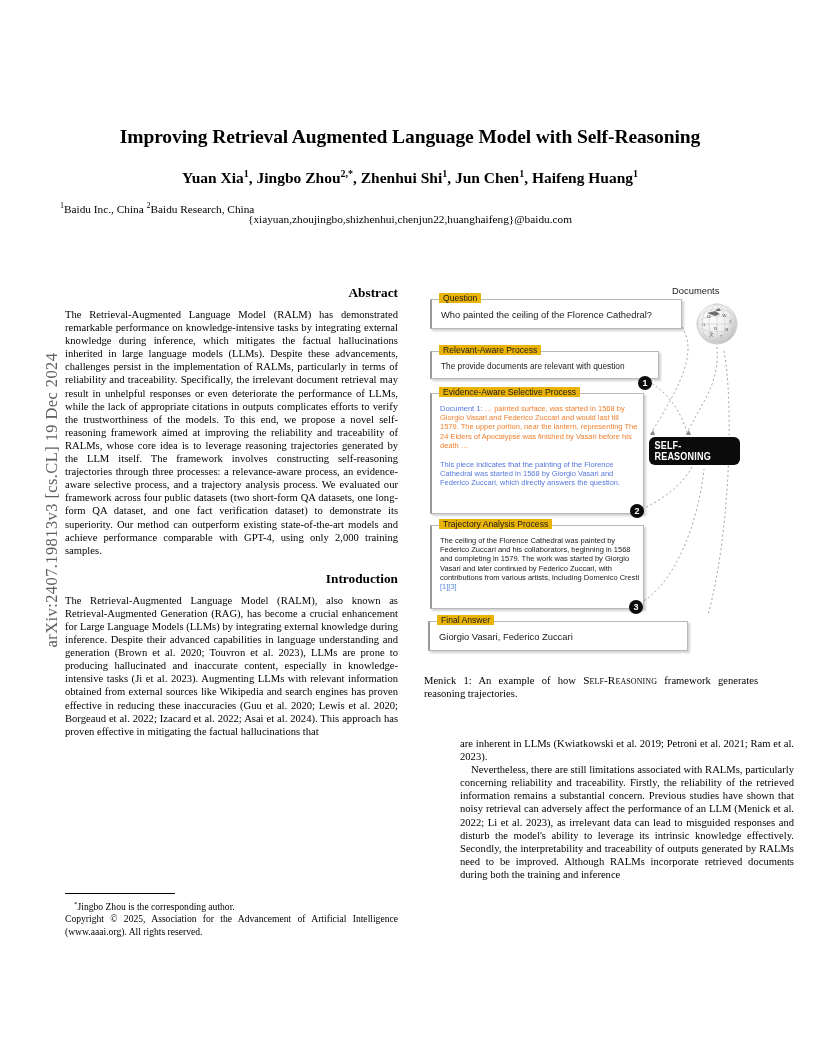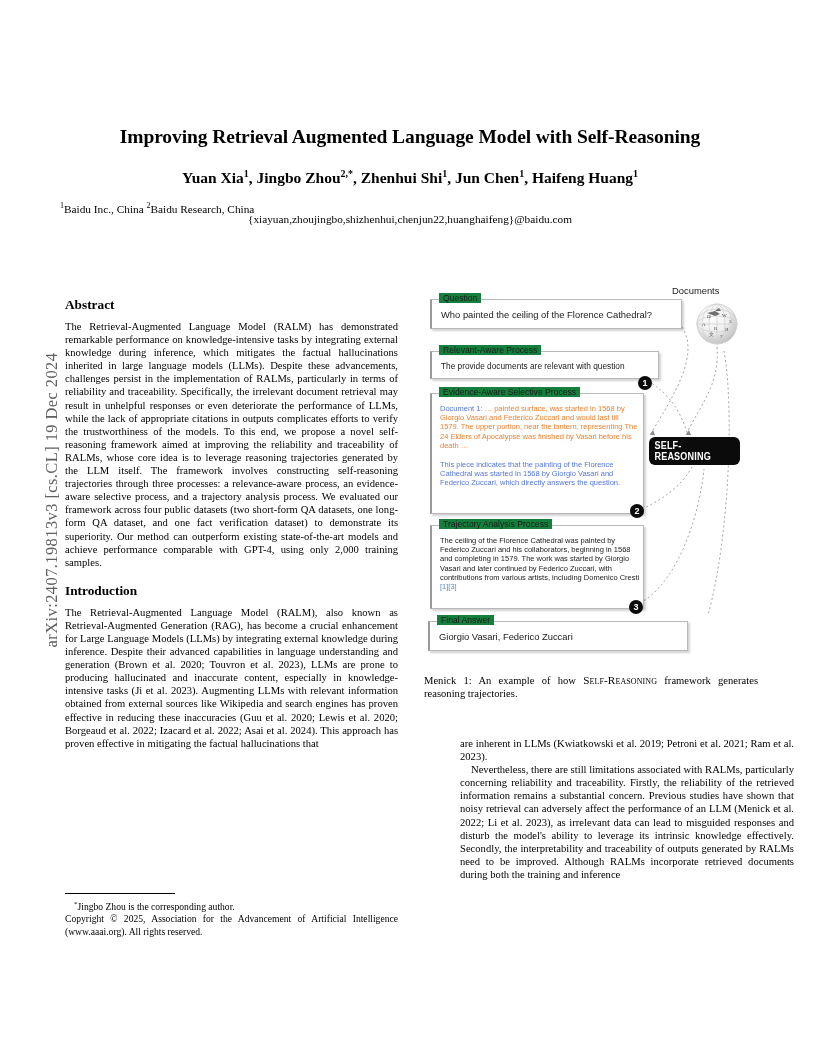--- a/index.html
+++ b/index.html
@@ -74,24 +74,24 @@
   }
 
   
   .col-left {
     position: absolute;
     left: 65px;
     top: 285px;
     width: 333px;
   }
   .sec-head {
-    text-align: left;
+    text-align: right;
     font-size: 13.3px;
     font-weight: bold;
-    margin: 12px 0 7px 0;
+    margin: 0 0 7px 0;
   }
   .sec-head.intro { margin-top: 14px; }
   p.body {
     margin: 0;
     font-size: 10.6px;
     line-height: 13.1px;
     text-align: justify;
     text-justify: inter-word;
     hyphens: manual;
   }
@@ -133,21 +133,21 @@
     border: 1px solid #b8b8b8;
     border-left: 2px solid #9a9a9a;
     background: #ffffff;
     box-shadow: 1.5px 1.5px 2px rgba(0,0,0,0.18);
     font-family: "Liberation Sans", sans-serif;
   }
   .fbox-label {
     position: absolute;
     top: -7px;
     left: 7px;
-    background: #15803d;
+    background: #eab308;
     padding: 0 4px;
     font-family: "Liberation Sans", sans-serif;
     font-size: 8.6px;
     color: #1a1a1a;
     white-space: nowrap;
   }
   .fbox-text {
     font-family: "Liberation Sans", sans-serif;
     font-size: 8.6px;
     color: #1a1a1a;

